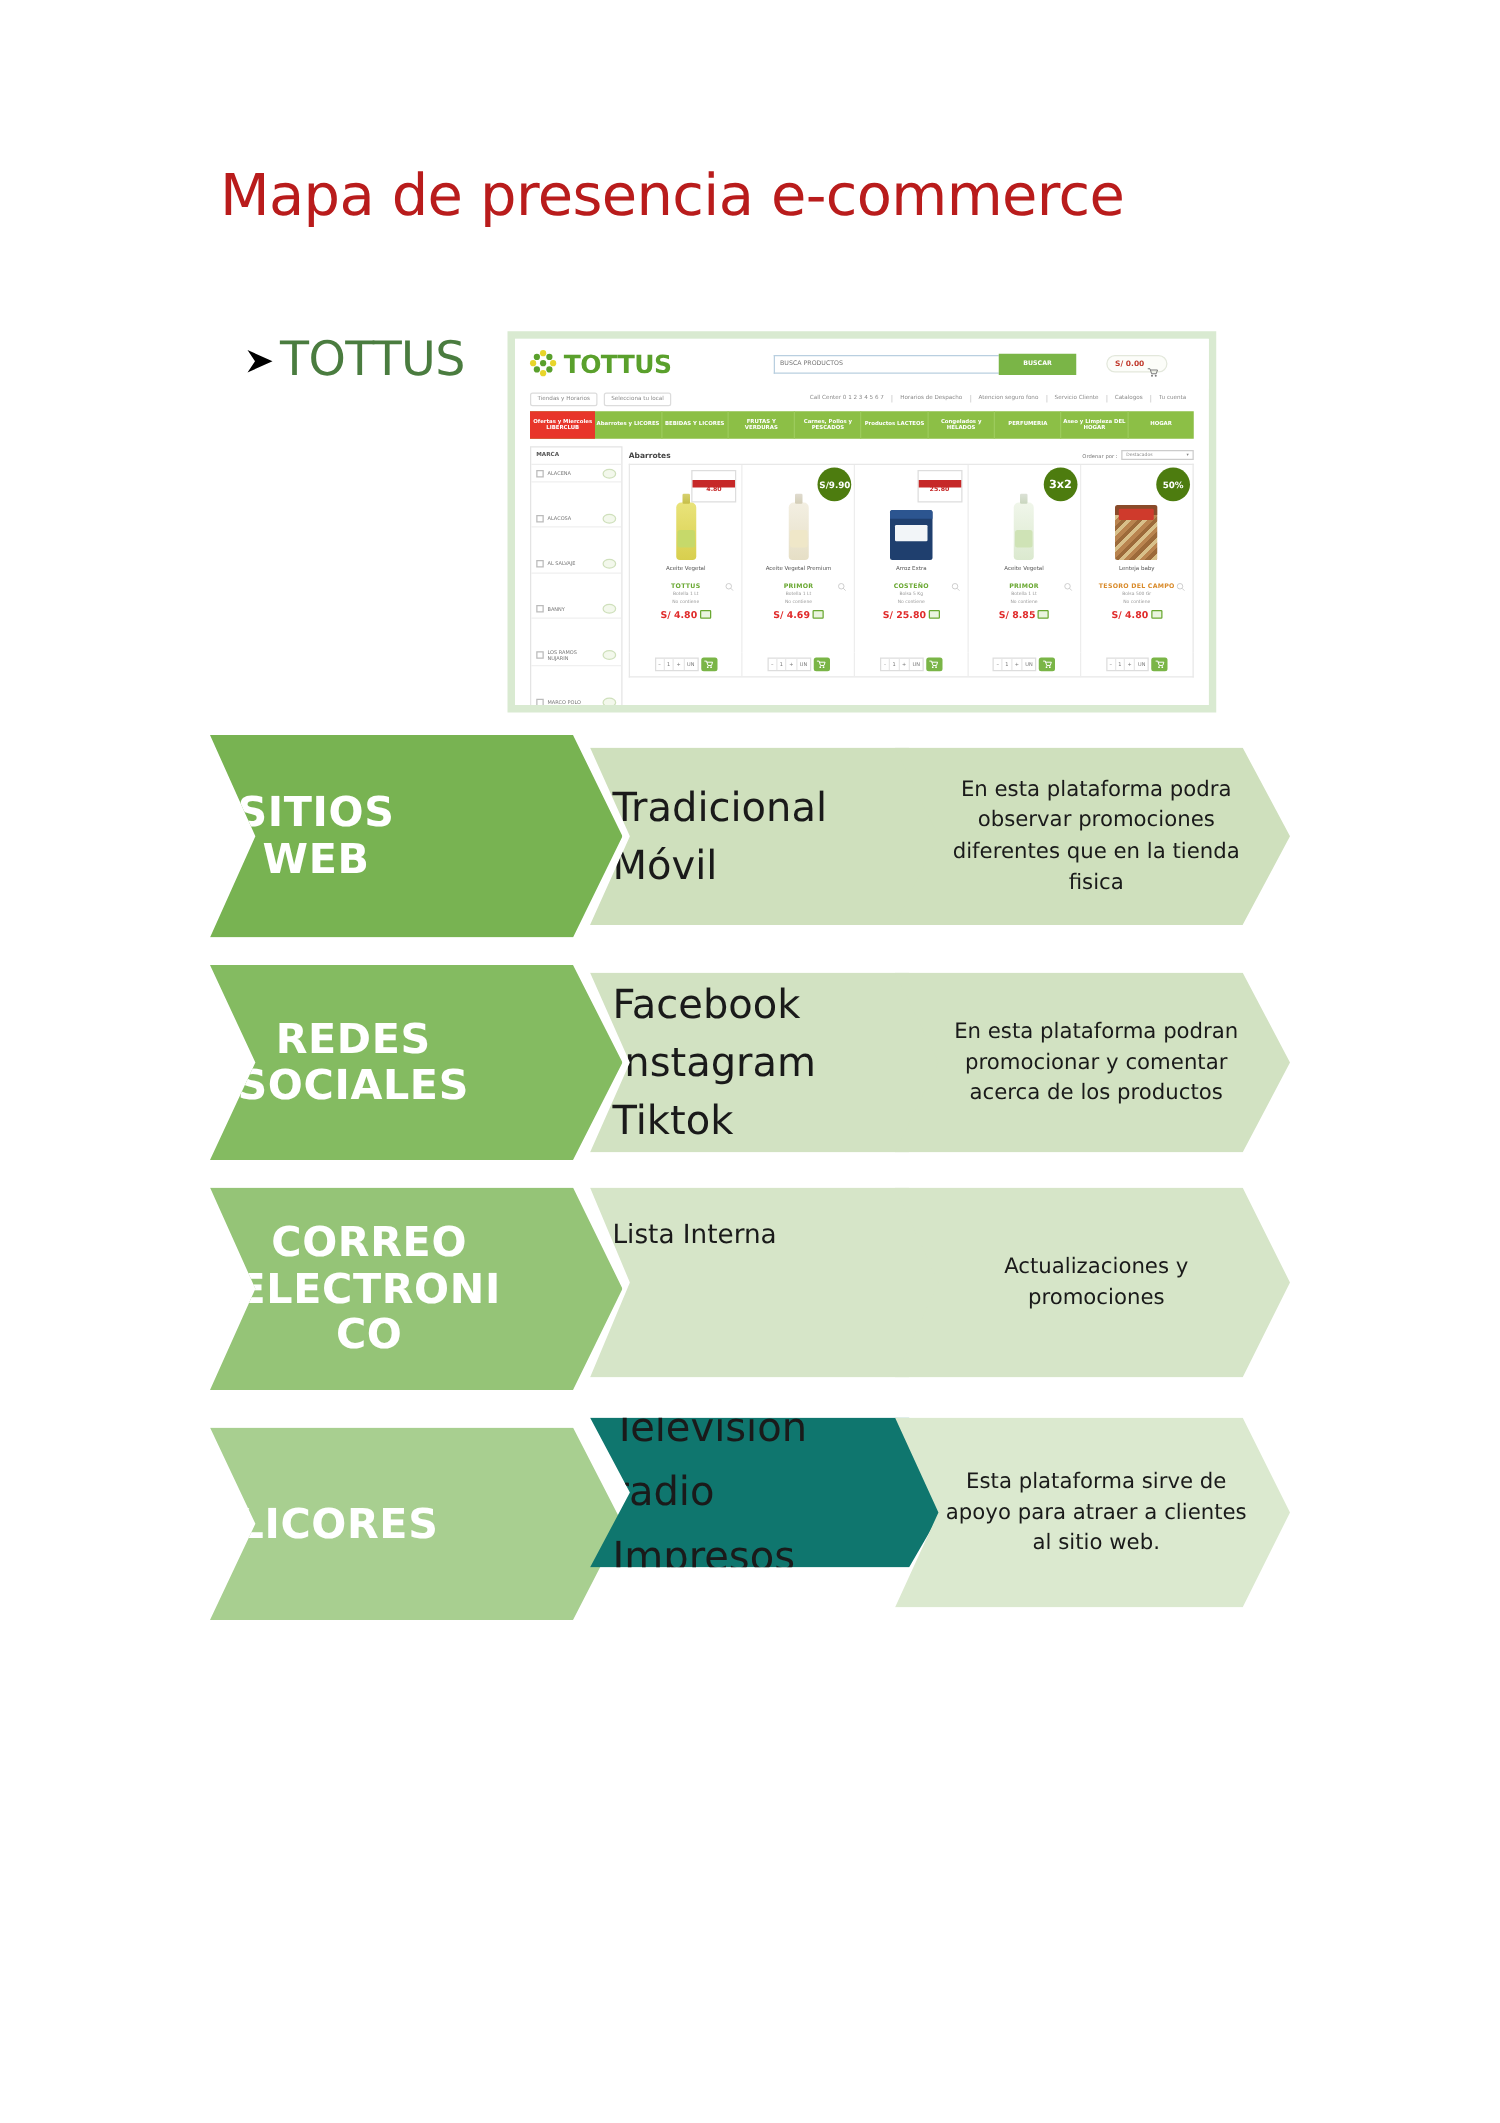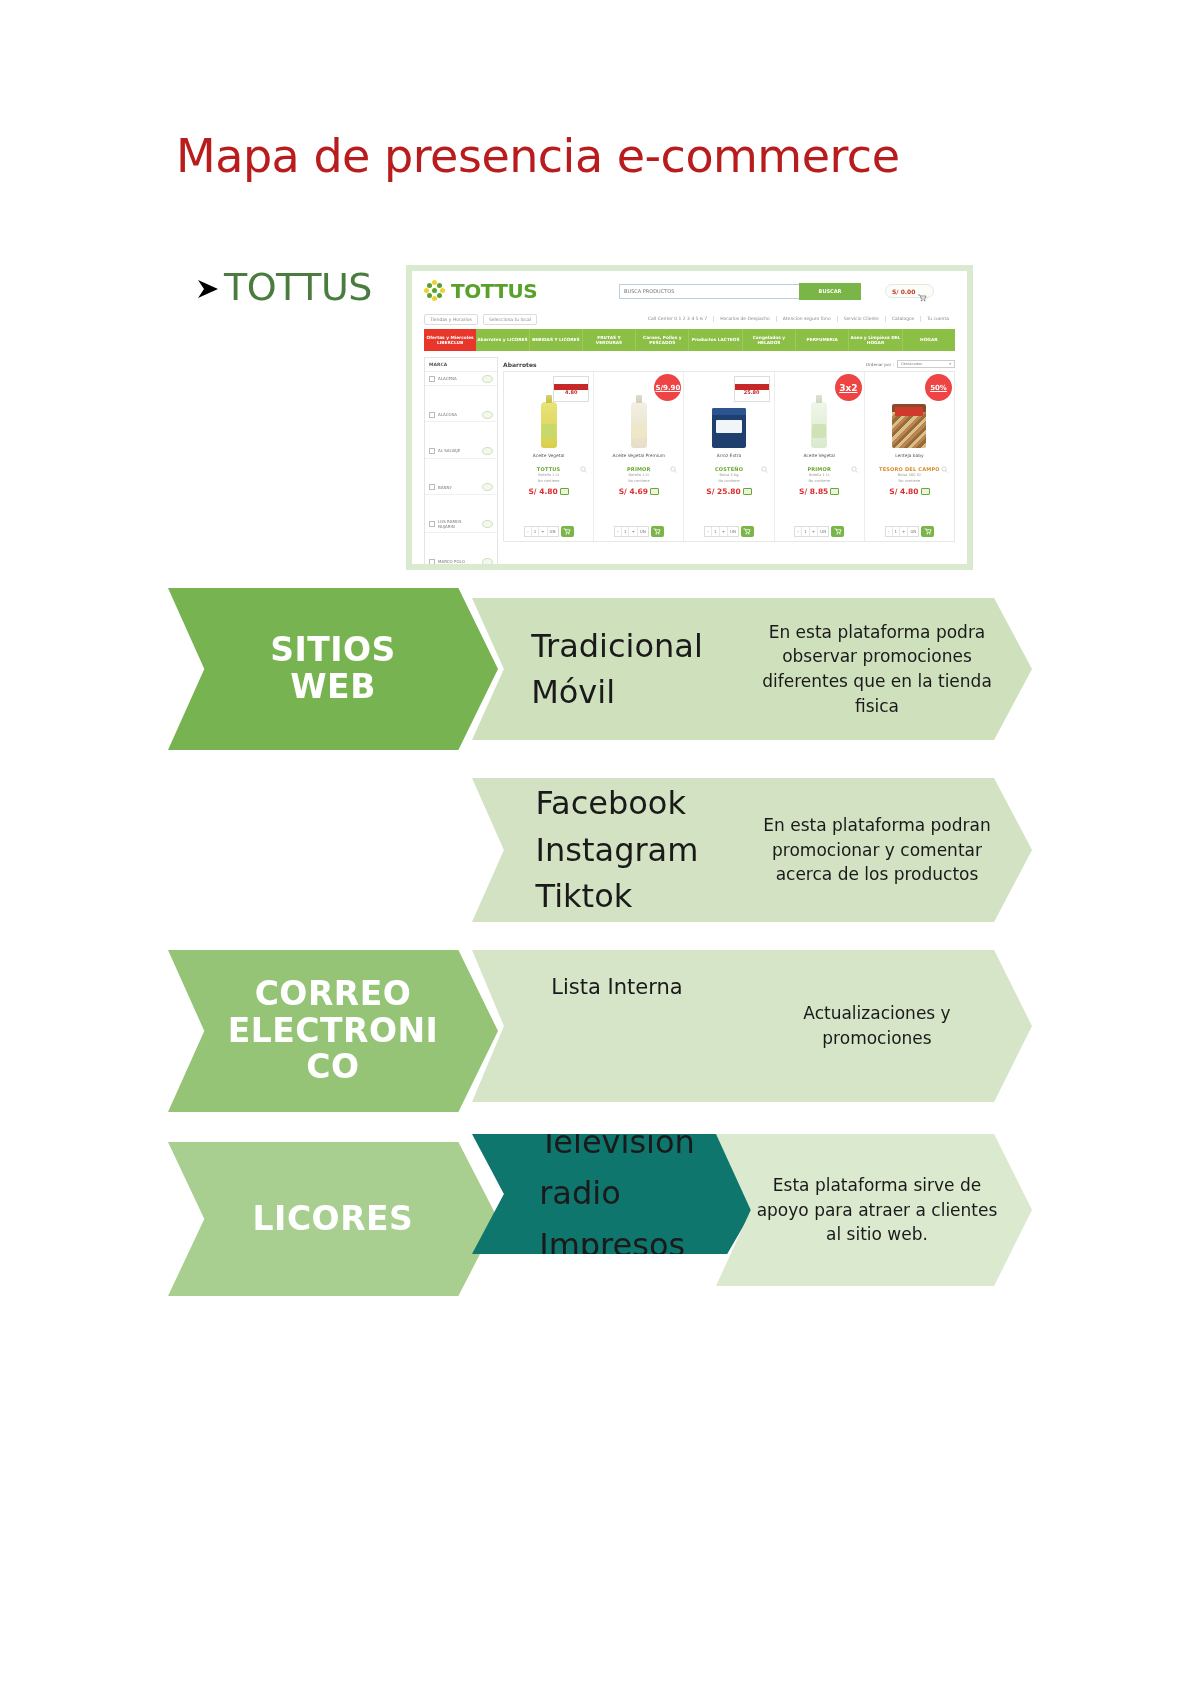--- a/index.html
+++ b/index.html
@@ -126,22 +126,22 @@
   }
   .bag:after{content:"";position:absolute;left:3px;right:3px;top:3px;height:9px;background:#cf3a2c;border-radius:1px;}
   .zoom-ico{position:absolute;right:6px;top:86px;width:7px;height:7px;opacity:.55;}
   .promo-tag{
     position:absolute;right:4px;top:4px;width:34px;height:24px;background:#fff;border:1px solid #ddd;
     display:flex;flex-direction:column;align-items:center;justify-content:center;
   }
   .promo-tag .bar{width:100%;height:6px;background:#c62828;}
   .promo-tag .pr{font-size:5px;color:#c62828;font-weight:bold;line-height:1;}
   .promo-circle{
-    position:absolute;right:2px;top:2px;width:27px;height:27px;border-radius:50%;background:#ef4444;
-    color:#fff;display:flex;align-items:center;justify-content:center;font-size:9px;font-weight:bold;text-decoration:underline;
+    position:absolute;right:2px;top:2px;width:27px;height:27px;border-radius:50%;background:#4d7c0f;
+    color:#fff;display:flex;align-items:center;justify-content:center;font-size:9px;font-weight:bold;
   }
   .promo-circle.small{font-size:7px;}
   .c-name{font-size:4.4px;color:#555;margin-top:5px;text-align:center;line-height:1.2;min-height:10px;}
   .c-brand{font-size:5px;font-weight:bold;color:#6aa832;margin-top:3px;letter-spacing:.2px;}
   .c-brand.orange{color:#d98b2b;}
   .c-meta{font-size:3.6px;color:#999;line-height:1.4;text-align:center;margin-top:1px;}
   .c-price{font-size:7.5px;font-weight:bold;color:#e02b2b;margin-top:3px;display:flex;align-items:center;gap:2px;}
   .c-price .chip{width:7px;height:5px;border:1px solid #6aa832;border-radius:1px;background:#eaf4df;}
   .s-stepper{display:flex;border:1px solid #e8e8e8;border-top:none;}
   .s-stepper .cell{
@@ -157,21 +157,21 @@
   .s-stepper .q span:last-child{border-right:none;}
   .s-stepper .addc{
     width:13px;height:11px;background:#7ab547;border-radius:2px;display:flex;
     align-items:center;justify-content:center;
   }
 
   
   .flow{position:absolute;left:0;top:588px;width:1200px;}
   .row{position:relative;height:auto;margin-bottom:22px;}
   .chev{
-    position:absolute;display:flex;align-items:center;justify-content:center;
+    position:absolute;display:flex;align-items:center;
     box-sizing:border-box;text-align:center;
     clip-path:polygon(0% 0%, 88% 0%, 100% 50%, 88% 100%, 0% 100%, 11% 50%);
   }
   .chev.first{clip-path:polygon(0% 0%, 88% 0%, 100% 50%, 88% 100%, 0% 100%, 11% 50%);}
   .chev-label{
     color:#ffffff;font-weight:bold;font-size:33px;line-height:1.12;
     font-family:"DejaVu Sans", sans-serif;letter-spacing:0.5px;
     padding:0 22px;
   }
   .chev-mid{
@@ -510,20 +510,23 @@
       </div>
       <div class="chev" style="left:472px;top:10px;width:290px;height:142px;background:#cfe0bd;">
         <div class="chev-mid">Tradicional<br>Móvil</div>
       </div>
       <div class="chev" style="left:716px;top:10px;width:316px;height:142px;background:#cfe0bd;">
         <div class="chev-end">En esta plataforma podra observar promociones diferentes que en la tienda fisica</div>
       </div>
     </div>
 
     <div class="row" style="height:156px">
+      <div class="chev first" style="left:168px;top:0;width:330px;height:156px;background:#84bb61;">
+        <div class="chev-label">REDES<br>SOCIALES</div>
+      </div>
       <div class="chev" style="left:472px;top:6px;width:290px;height:144px;background:#d2e2c2;">
         <div class="chev-mid">Facebook<br>Instagram<br>Tiktok</div>
       </div>
       <div class="chev" style="left:716px;top:6px;width:316px;height:144px;background:#d2e2c2;">
         <div class="chev-end">En esta plataforma podran promocionar y comentar acerca de los productos</div>
       </div>
     </div>
 
     <div class="row" style="height:162px">
       <div class="chev first" style="left:168px;top:0;width:330px;height:162px;background:#95c477;">

